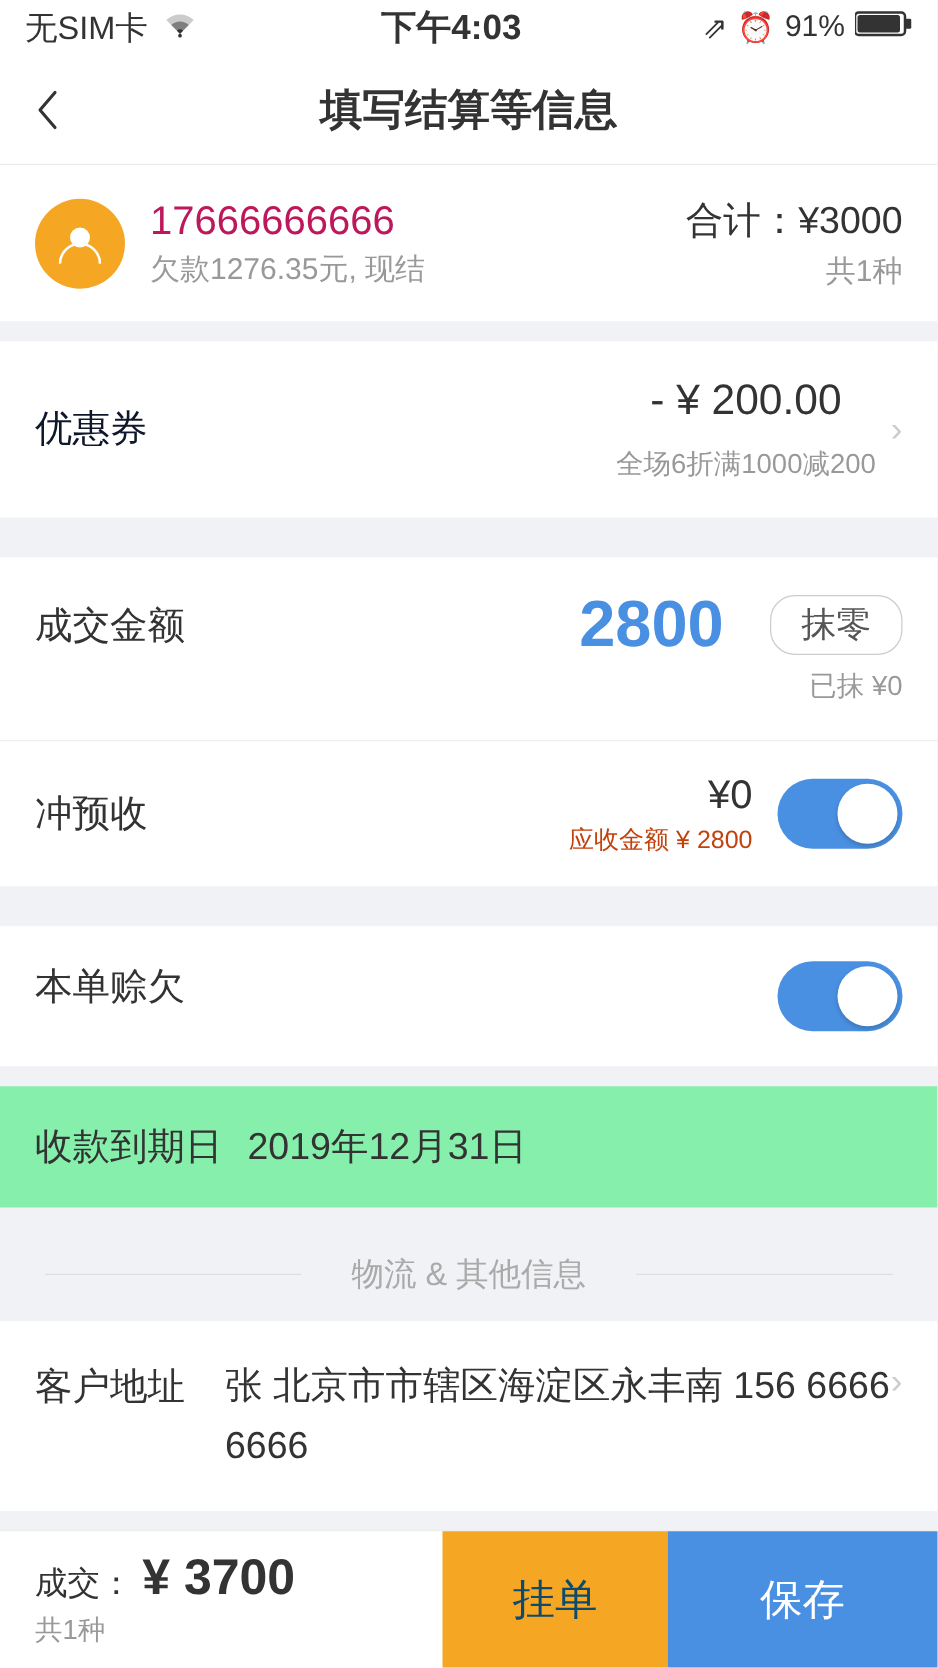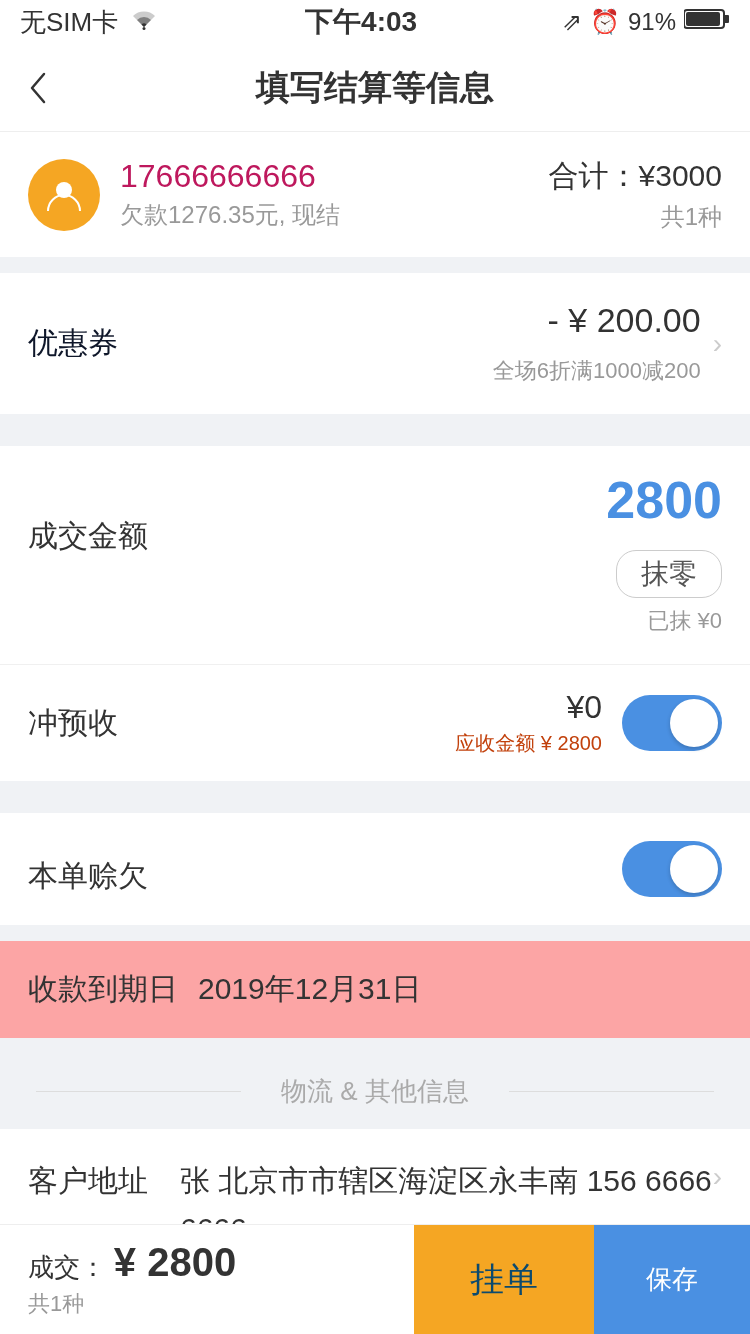--- a/index.html
+++ b/index.html
@@ -129,20 +129,21 @@
       display: flex;
       align-items: center;
       gap: 12px;
     }
     .coupon-value {
       text-align: right;
     }
     .coupon-amount {
       font-size: 34px;
       color: #333;
+      text-align: center;
     }
     .coupon-desc {
       font-size: 22px;
       color: #999;
       margin-top: 16px;
     }
     .chevron-icon {
       color: #ccc;
       font-size: 28px;
     }
@@ -163,23 +164,22 @@
       display: flex;
       align-items: center;
       justify-content: space-between;
     }
     .amount-label {
       font-size: 30px;
       color: #333;
     }
     .amount-right {
       display: flex;
-      align-items: flex-end;
-      gap: 24px;
-      flex-direction: column;
+      align-items: center;
+      gap: 37px;
     }
     .amount-value {
       font-size: 52px;
       font-weight: 600;
       color: #4a90e2;
       line-height: 1;
     }
     .round-btn {
       border: 1px solid #ccc;
       border-radius: 20px;
@@ -249,32 +249,32 @@
       top: 4px;
       right: 4px;
       box-shadow: 0 2px 4px rgba(0,0,0,0.2);
     }
 
     
     .owning-section {
       background: #fff;
       padding: 28px 28px;
       display: flex;
-      align-items: flex-end;
+      align-items: flex-start;
       justify-content: space-between;
       margin-bottom: 16px;
     }
     .owning-label {
       font-size: 30px;
       color: #333;
     }
 
     
     .duedate-section {
-      background: #fca5a5;
+      background: #86efac;
       padding: 28px 28px;
       margin-bottom: 16px;
     }
     .duedate-row {
       display: flex;
       align-items: center;
       gap: 20px;
     }
     .duedate-label {
       font-size: 30px;
@@ -383,23 +383,23 @@
       width: 180px;
       display: flex;
       align-items: center;
       justify-content: center;
       cursor: pointer;
       height: 100%;
     }
     .btn-save {
       background: #4a90e2;
       color: #fff;
-      font-size: 26px;
+      font-size: 34px;
       font-weight: 500;
-      width: 156px;
+      width: 216px;
       display: flex;
       align-items: center;
       justify-content: center;
       cursor: pointer;
       height: 100%;
     }
   </style>
 </head>
 <body>
 
@@ -528,21 +528,21 @@
   </div>
 
   <div class="empty-space"></div>
 
 </div>
 
 <div class="bottom-bar">
   <div class="bottom-info">
     <div>
       <span class="bottom-deal">成交：</span>
-      <span class="bottom-price">¥ 2800</span>
+      <span class="bottom-price">¥ 3700</span>
     </div>
     <div class="bottom-count">共1种</div>
   </div>
   <div class="bottom-btns">
     <div class="btn-pending">挂单</div>
     <div class="btn-save">保存</div>
   </div>
 </div>
 
 </body></html>

